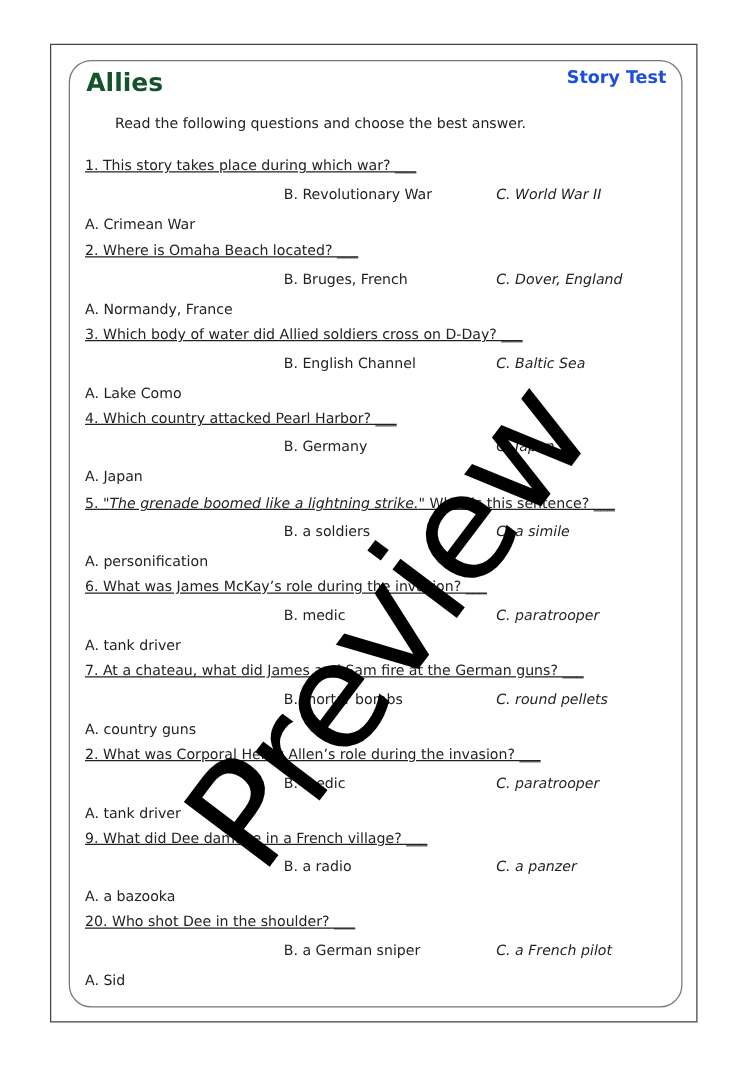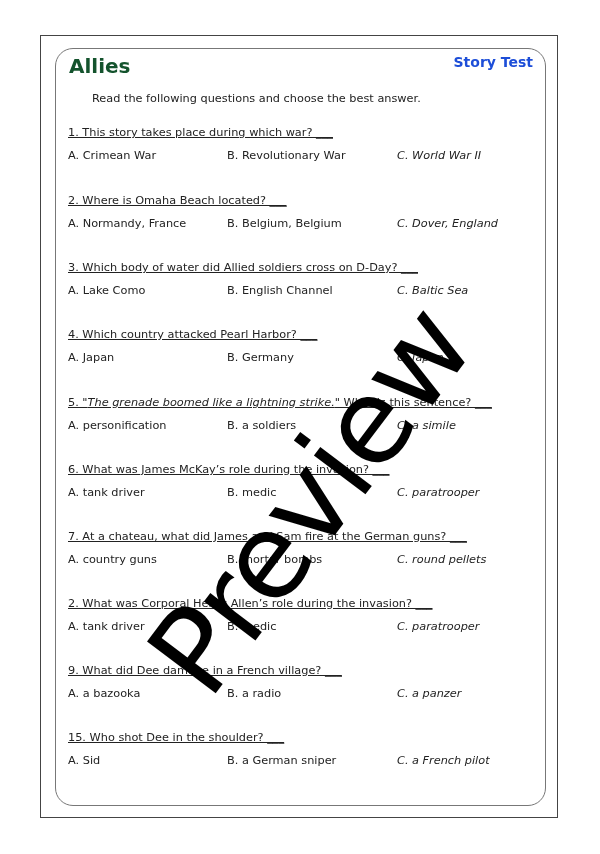--- a/index.html
+++ b/index.html
@@ -9,21 +9,21 @@
                  border: 1.5px solid #444; box-sizing: border-box; }
   .inner-box { position: absolute; left: 55px; top: 48px; width: 491px; height: 758px;
                border: 1.5px solid #777; border-radius: 18px; box-sizing: border-box; }
   .title-left { position: absolute; left: 69px; top: 54px; font-weight: bold; font-size: 20px; color: #14532d; }
   .title-right { position: absolute; right: 67px; top: 54px; font-weight: bold; font-size: 14px; color: #1d4ed8; }
   .instructions { position: absolute; left: 68px; top: 92px; font-size: 11.3px; margin-left: 24px; }
   .q-block { position: absolute; left: 68px; width: 470px; font-size: 11.3px; }
   .q-text { position: absolute; left: 0; top: 0; white-space: nowrap; text-decoration: underline; }
   .q-text i { font-style: italic; text-align: center; }
   .ans { position: absolute; top: 23px; white-space: nowrap; }
-  .ans.a { left: 0; }
+  .ans.a { left: 0; margin-top: 24px; }
   .ans.b { left: 159px; }
   .ans.c { left: 329px; font-style: italic; }
   .watermark { position: absolute; left: 310px; top: 500px; transform: translate(-50%,-50%) rotate(-53deg);
                font-family: "DejaVu Sans", sans-serif; font-size: 118px; font-weight: normal;
                color: #000; white-space: nowrap; letter-spacing: -2px; pointer-events: none; }
 </style>
 </head>
 <body>
 
 <div class="outer-frame"></div>
@@ -35,21 +35,21 @@
 
 <div class="q-block" style="top:126px">
   <div class="q-text">1. This story takes place during which war? ___</div>
   <div class="ans a">A. Crimean War</div>
   <div class="ans b">B. Revolutionary War</div>
   <div class="ans c">C. World War II</div>
 </div>
 <div class="q-block" style="top:194px">
   <div class="q-text">2. Where is Omaha Beach located? ___</div>
   <div class="ans a">A. Normandy, France</div>
-  <div class="ans b">B. Belgium, Belgium</div>
+  <div class="ans b">B. Bruges, French</div>
   <div class="ans c">C. Dover, England</div>
 </div>
 <div class="q-block" style="top:261px">
   <div class="q-text">3. Which body of water did Allied soldiers cross on D-Day? ___</div>
   <div class="ans a">A. Lake Como</div>
   <div class="ans b">B. English Channel</div>
   <div class="ans c">C. Baltic Sea</div>
 </div>
 <div class="q-block" style="top:328px">
   <div class="q-text">4. Which country attacked Pearl Harbor? ___</div>
@@ -81,19 +81,19 @@
   <div class="ans b">B. medic</div>
   <div class="ans c">C. paratrooper</div>
 </div>
 <div class="q-block" style="top:664px">
   <div class="q-text">9. What did Dee damage in a French village? ___</div>
   <div class="ans a">A. a bazooka</div>
   <div class="ans b">B. a radio</div>
   <div class="ans c">C. a panzer</div>
 </div>
 <div class="q-block" style="top:731px">
-  <div class="q-text">15. Who shot Dee in the shoulder? ___</div>
+  <div class="q-text">20. Who shot Dee in the shoulder? ___</div>
   <div class="ans a">A. Sid</div>
   <div class="ans b">B. a German sniper</div>
   <div class="ans c">C. a French pilot</div>
 </div>
 
 <div class="watermark">Preview</div>
 
 </body></html>

